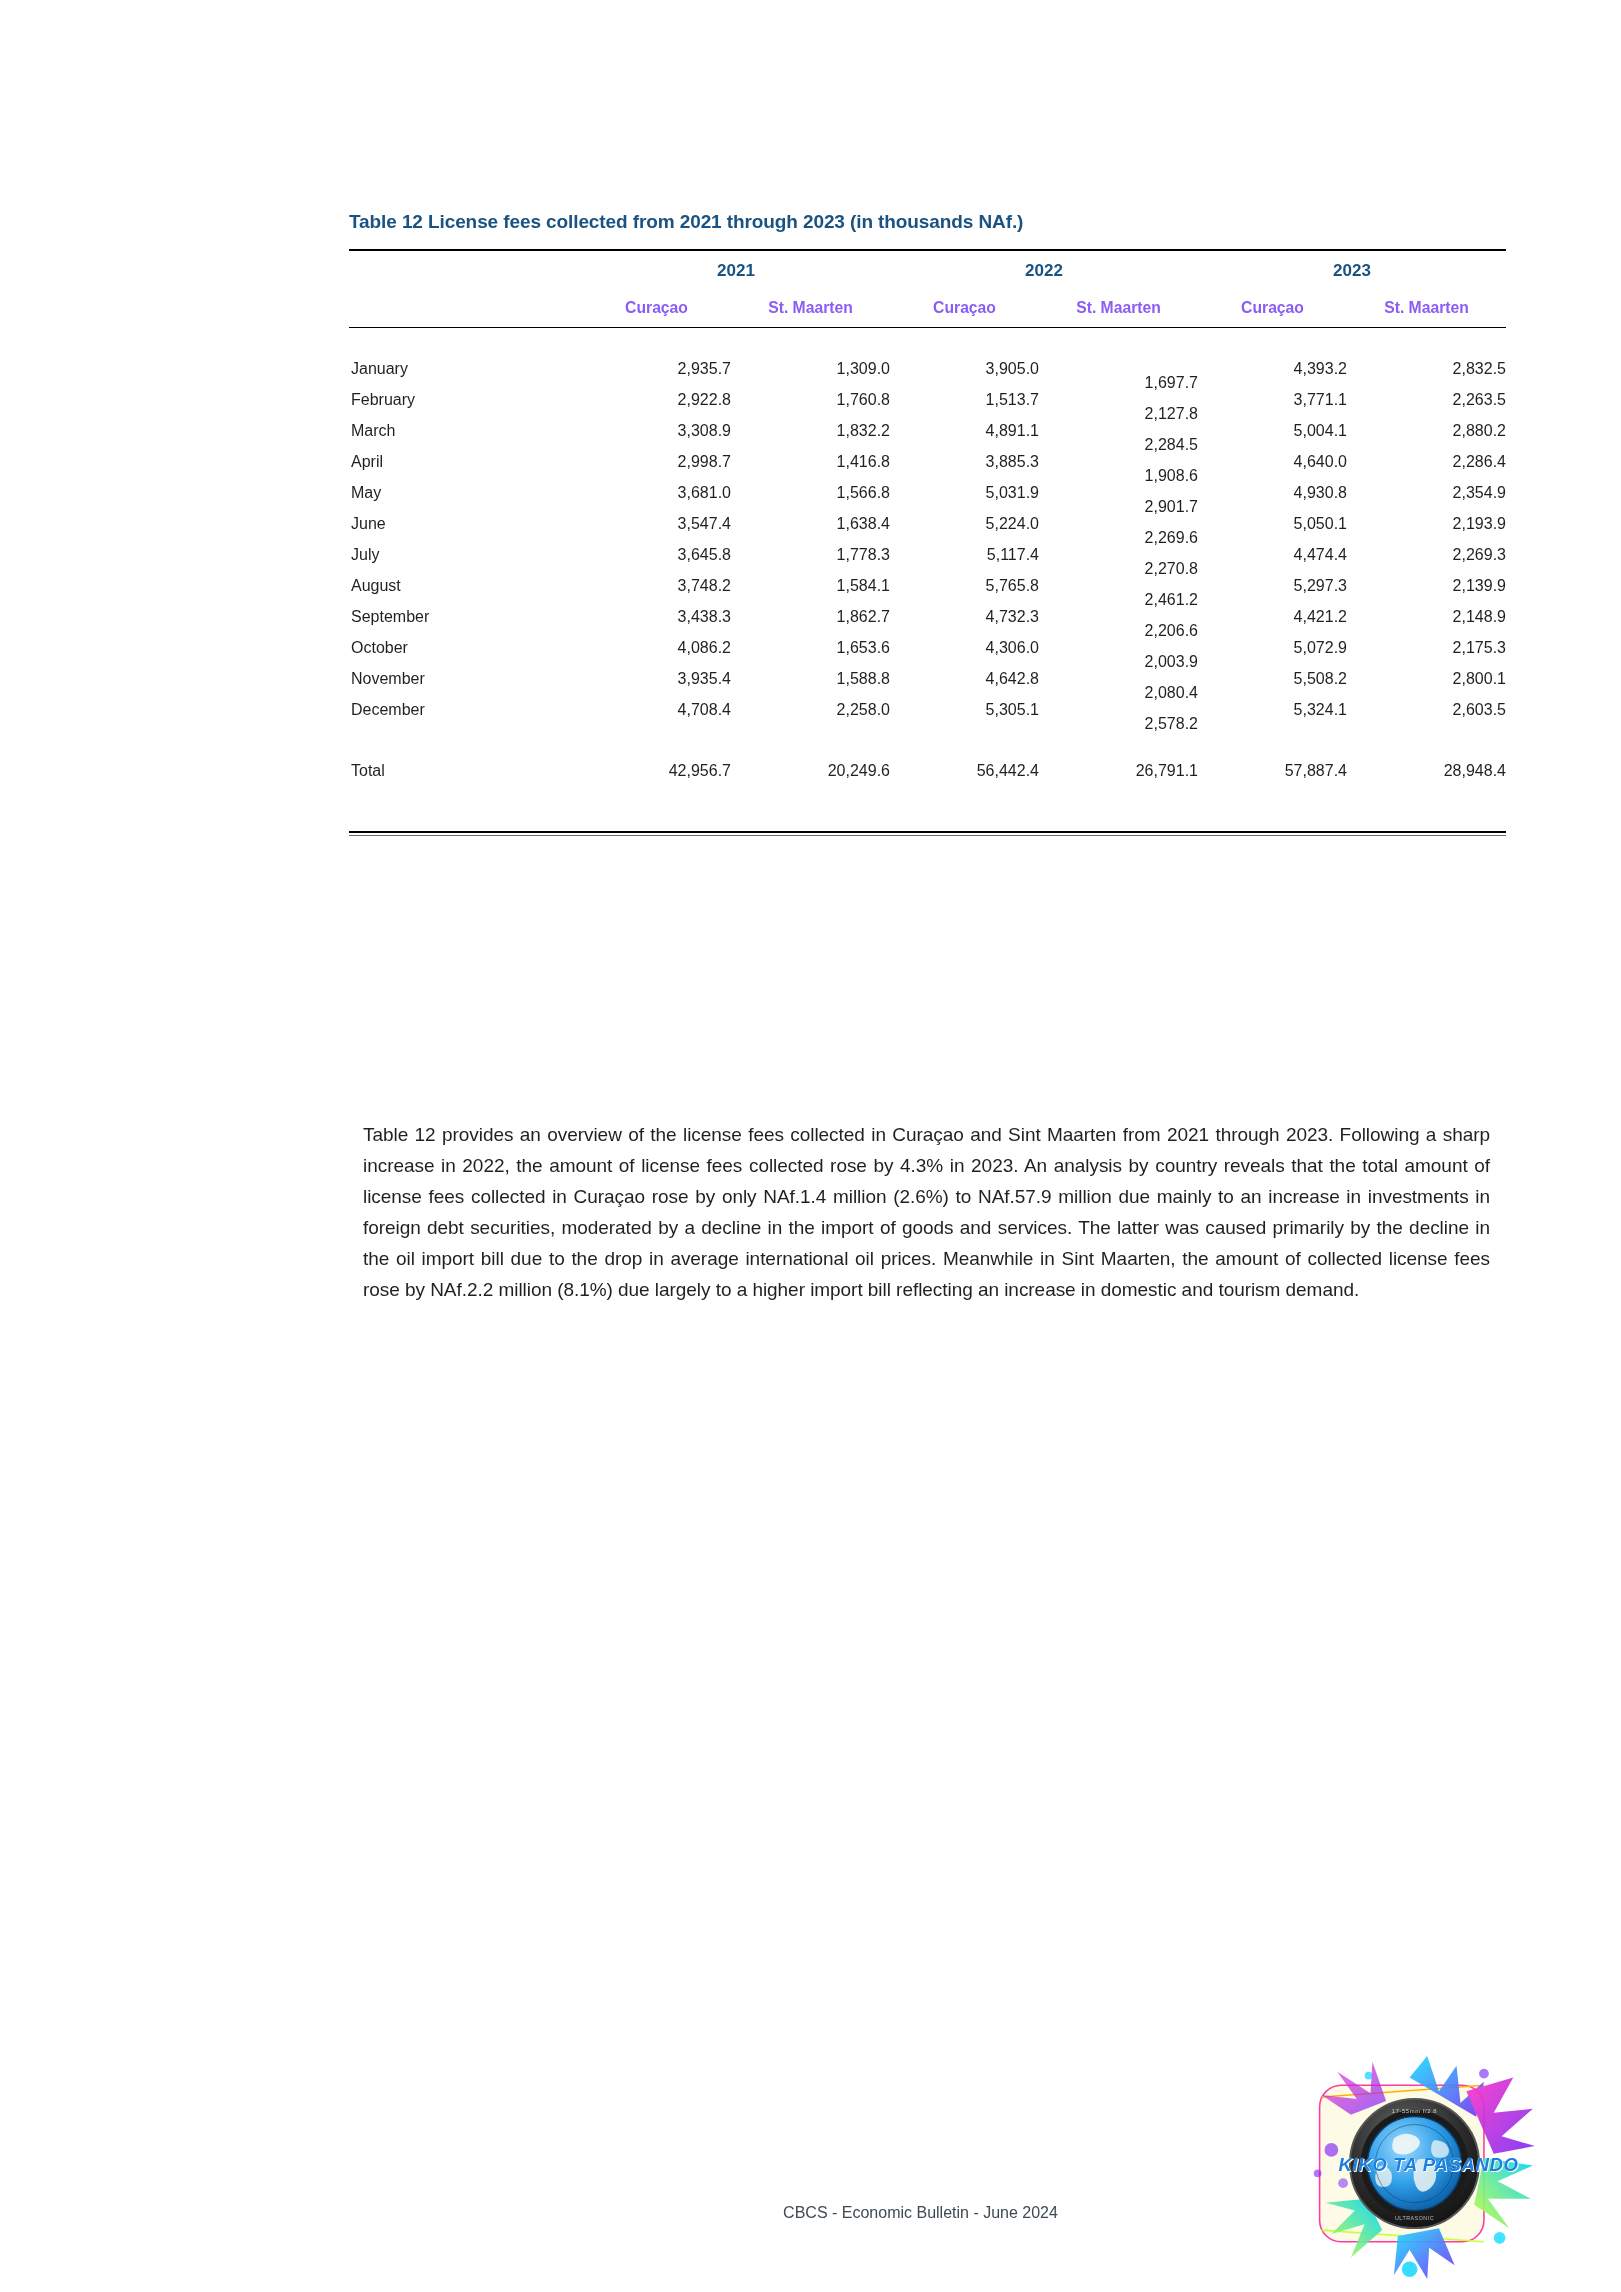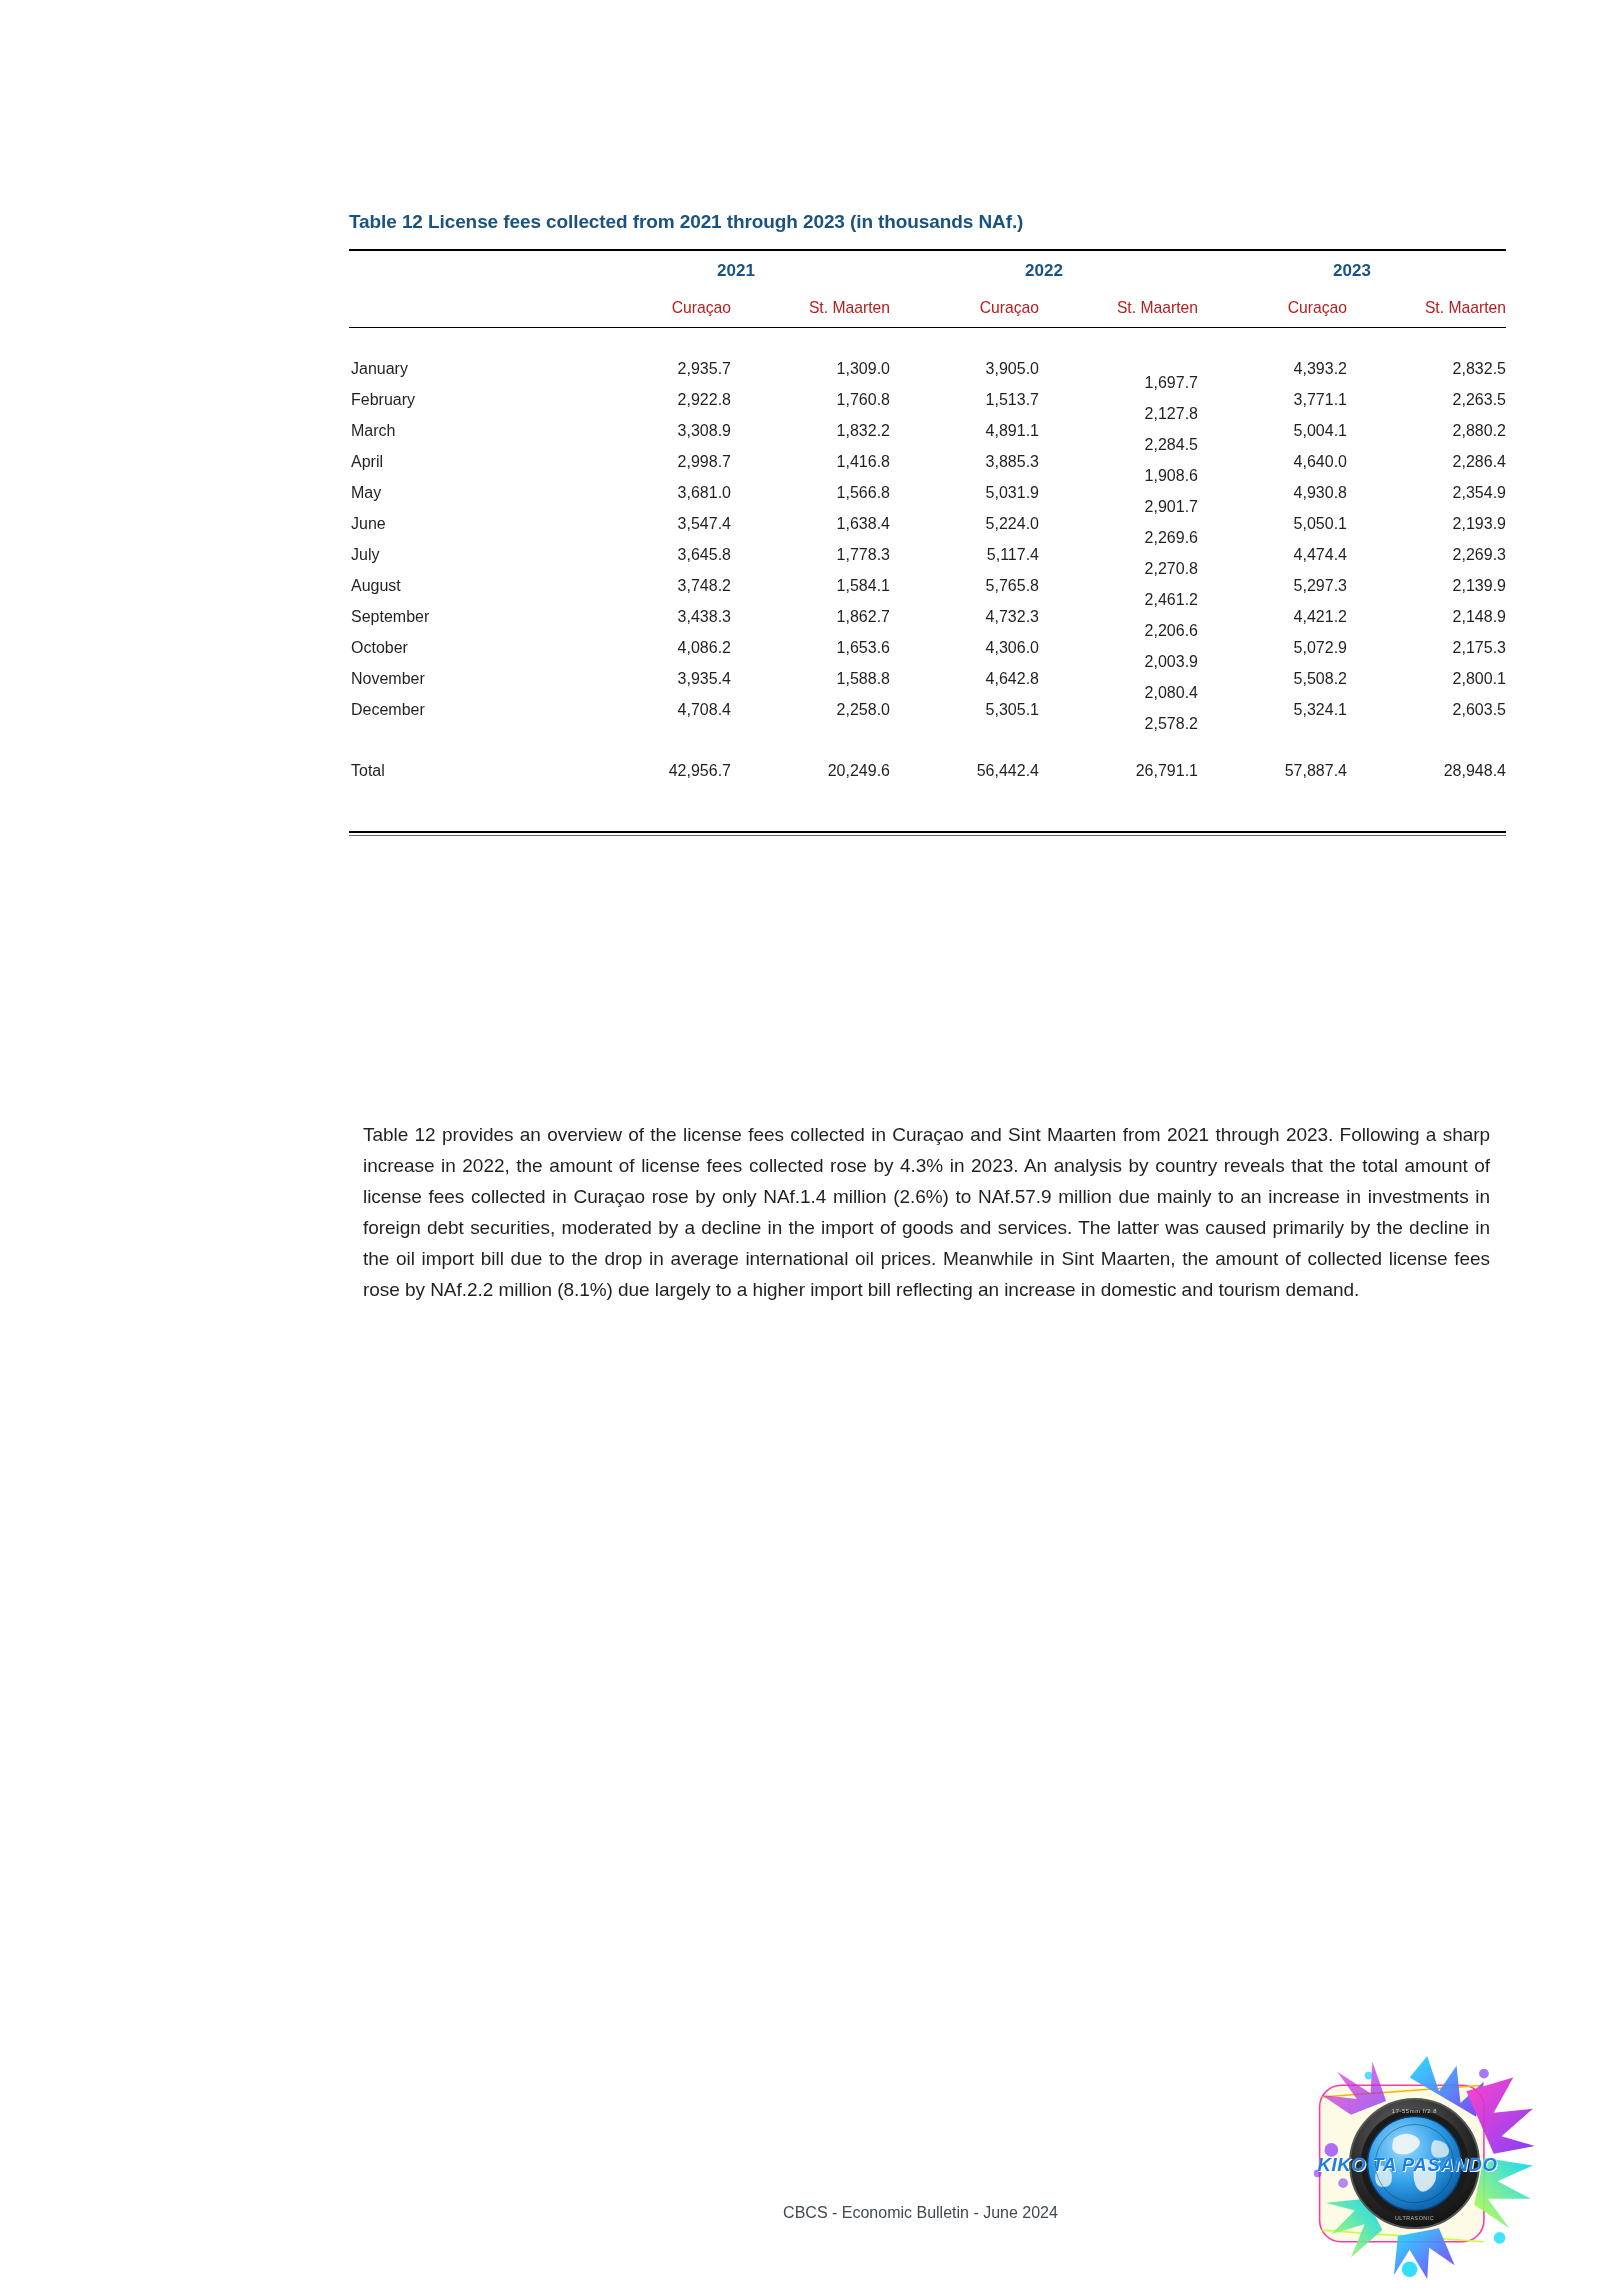--- a/index.html
+++ b/index.html
@@ -62,24 +62,23 @@
     font-weight: bold;
     color: #1a5382;
     padding: 10.8px 0 11.8px 0;
     text-align: center;
     vertical-align: bottom;
   }
   .year-row th.blank { }
 
   .country-row th {
     font-size: 15.7px;
-    font-weight: normal;
-    color: #b91c1c;
+    font-weight: bold;
+    color: #8b5cf6;
     padding: 5.9px 0 9.8px 0;
-    text-align: right;
     vertical-align: bottom;
     white-space: nowrap;
   }
   .country-row th.blank { }
 
   .rule-head td {
     border-bottom: 1.6px solid #000000;
     height: 0;
     padding: 0;
     font-size: 0;
@@ -179,21 +178,21 @@
     position: absolute;
     left: 1292px;
     top: 2056px;
     width: 245px;
     height: 223px;
     pointer-events: none;
   }
   .logo svg { display: block; }
   .logo-wordmark {
     position: absolute;
-    left: 0;
+    left: 21px;
     top: 98px;
     width: 231px;
     text-align: center;
     font-size: 18.6px;
     font-weight: bold;
     font-style: italic;
     letter-spacing: 0.6px;
     color: #1a7fe0;
     text-shadow: 0 0 1px #ffffff, 1px 1px 0 #ffffff;
     white-space: nowrap;

